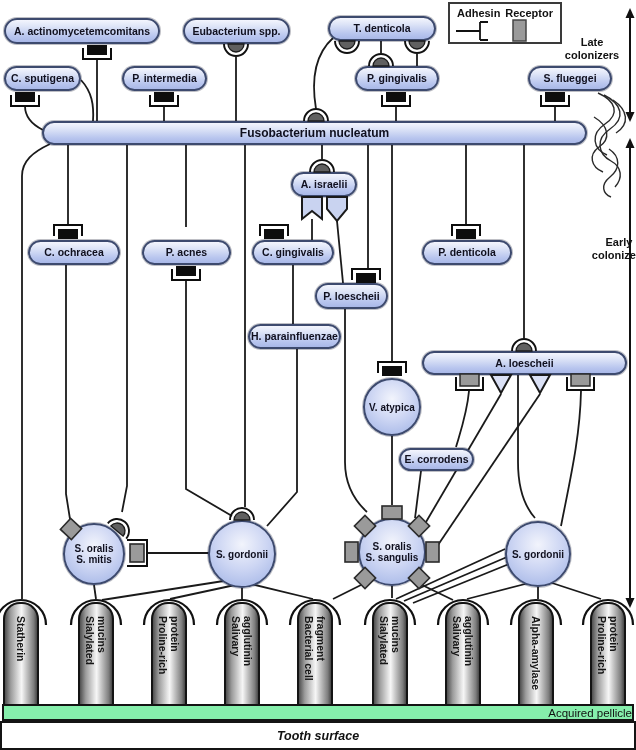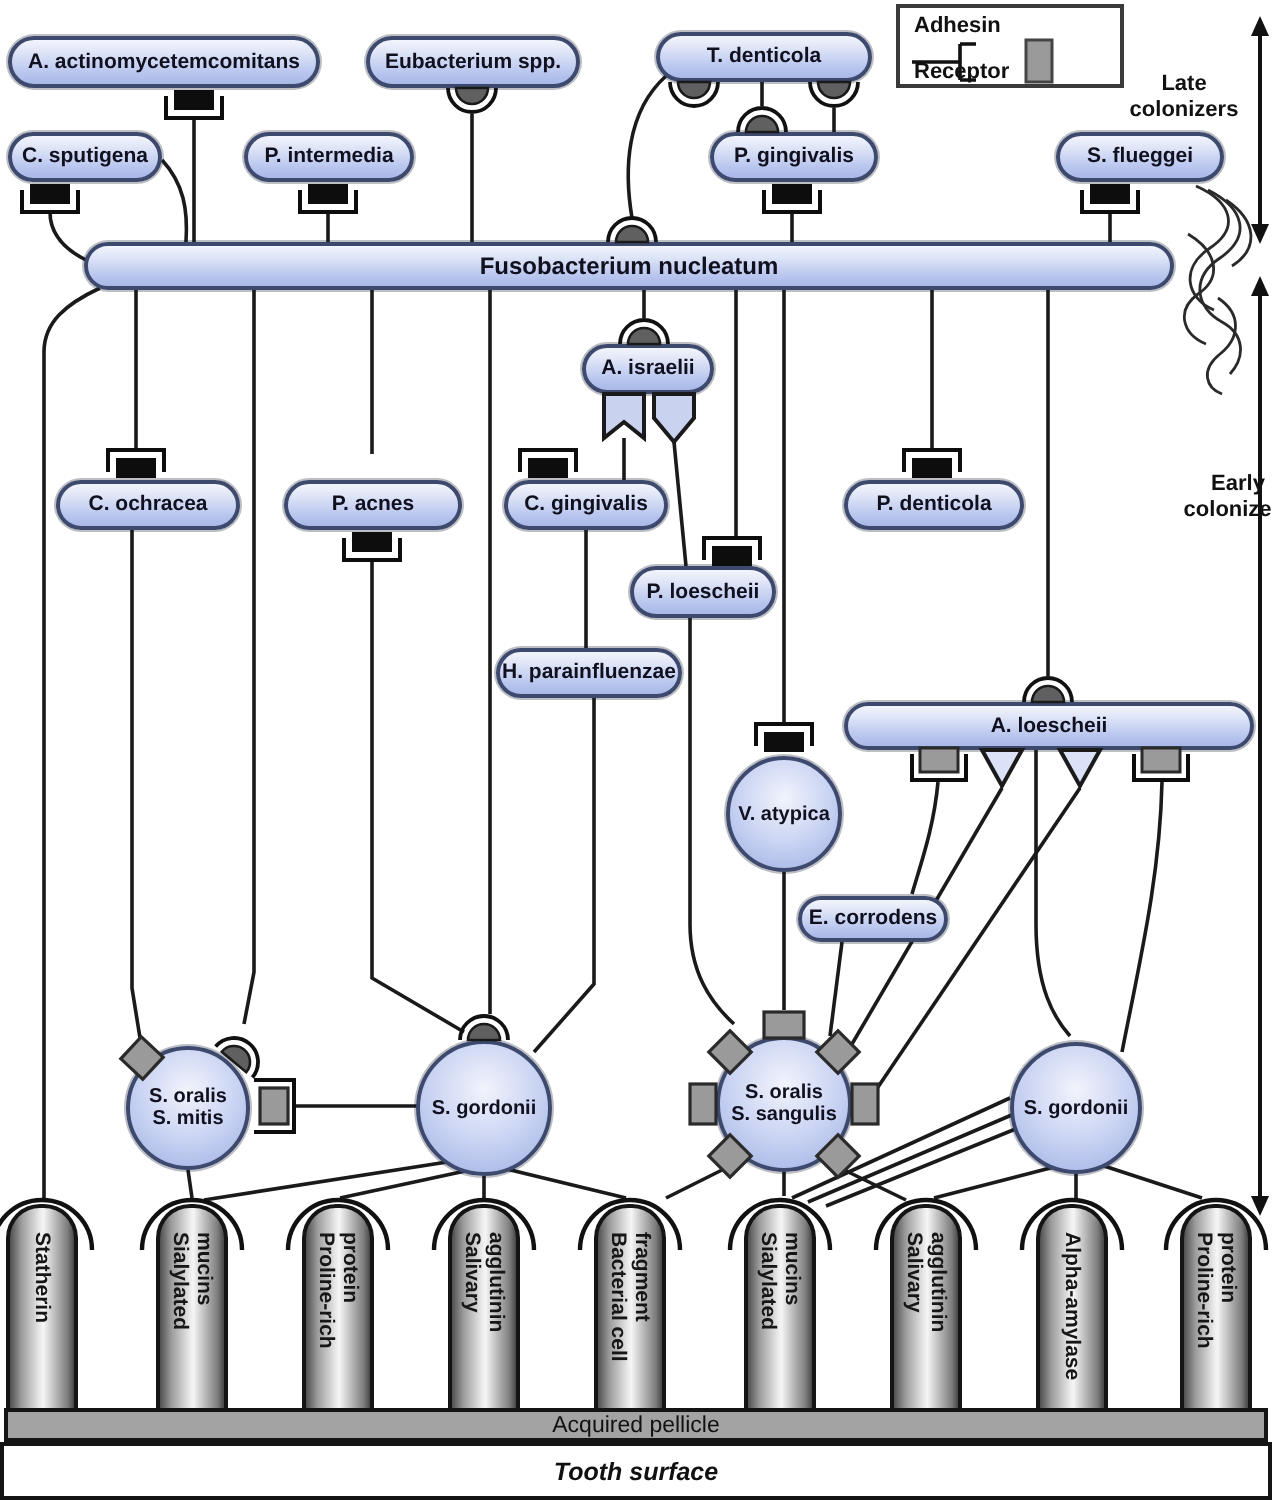--- a/index.html
+++ b/index.html
@@ -22,29 +22,29 @@
 
   .pillar{position:absolute;z-index:2;width:36px;height:102px;box-sizing:border-box;
         border:2px solid #141414;border-bottom:none;border-radius:17px 17px 0 0;
         background:linear-gradient(90deg,#4f4f4f 0%,#9c9c9c 18%,#e8e8e8 46%,#f6f6f6 52%,#c2c2c2 68%,#7d7d7d 90%,#474747 100%);}
   .plabel{position:absolute;top:12px;left:50%;transform:translateX(-50%);
         writing-mode:vertical-lr;height:86px;line-height:12px;
         font-weight:700;font-size:10.5px;color:#161616;white-space:normal;}
 
   .hbar{position:absolute;z-index:2;display:flex;align-items:center;justify-content:center;
         box-sizing:border-box;border:2px solid #141414;color:#111;}
-  .pellicle{left:2px;top:704px;width:632px;height:17px;background:#a3a3a3;
-        font-size:11.5px;font-weight:400;}
+  .pellicle{left:2px;top:704px;width:632px;height:17px;background:#86efac;
+        font-size:11.5px;font-weight:400;justify-content:flex-end;}
   .tooth{left:0;top:721px;width:636px;height:29px;background:#fff;
         font-size:12.5px;font-weight:700;font-style:italic;}
 
   .legend{position:absolute;z-index:2;left:448px;top:2px;width:114px;height:42px;
         box-sizing:border-box;border:2px solid #3a3a3a;background:#fff;
         display:flex;justify-content:space-between;padding:3px 7px 0 7px;
-        font-size:11px;font-weight:700;color:#111;flex-direction:column;}
+        font-size:11px;font-weight:700;color:#111;}
   .anno{position:absolute;z-index:2;font-size:11px;font-weight:700;line-height:12.5px;
         color:#111;text-align:center;}
   .late{left:556px;top:36px;width:72px;}
   .early{left:580px;top:236px;width:78px;}
 </style>
 </head>
 <body>
 
 <div id="canvas">
 

